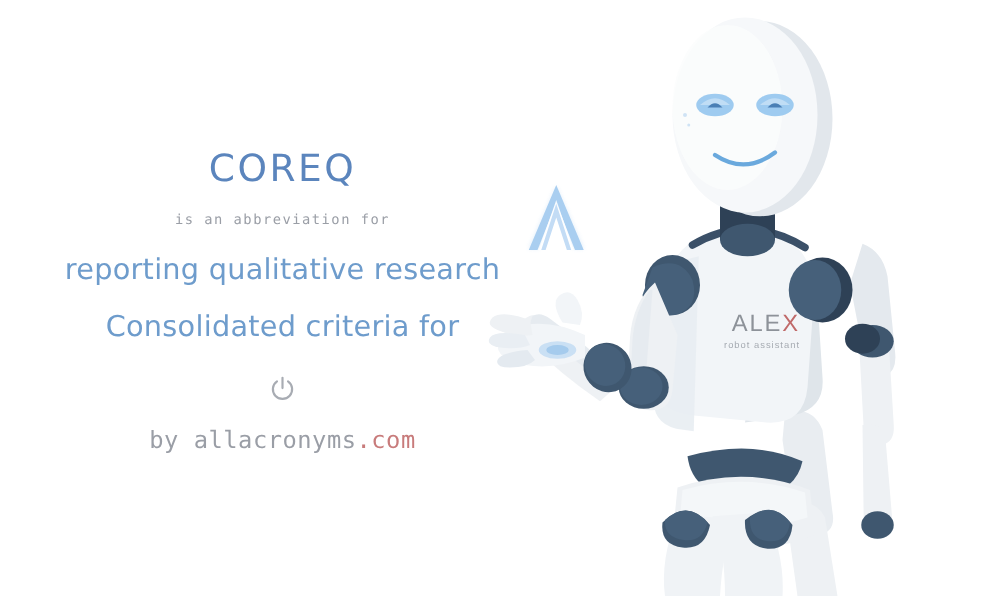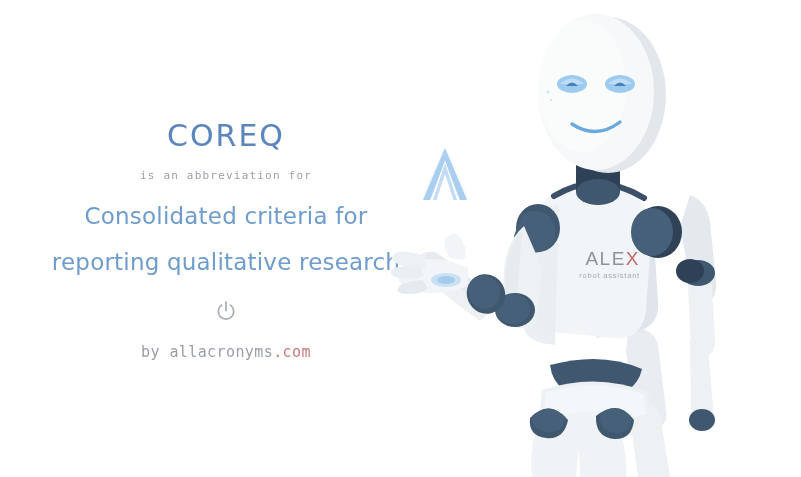--- a/index.html
+++ b/index.html
@@ -58,21 +58,21 @@
     margin: 14px 0 0 0;
   }
   .power-icon {
     margin: 22px auto 0 auto;
     width: 22px;
     height: 22px;
     display: block;
   }
   .attribution {
     font-family: "DejaVu Sans Mono", monospace;
-    font-size: 15px;
+    font-size: 19px;
     letter-spacing: 0.4px;
     color: #9a9ea6;
     margin: 20px 0 0 0;
     line-height: 20px;
   }
   .attribution .tld {
     color: #c87b7b;
   }
 
   
@@ -97,23 +97,23 @@
 <body>
 
 <div class="canvas">
 
   <div class="text-block">
 
     <div class="acronym">COREQ</div>
 
     <div class="abbrev-line">is  an  abbreviation  for</div>
 
+    <div class="expansion">reporting qualitative research</div>
+
     <div class="expansion">Consolidated criteria for</div>
-
-    <div class="expansion">reporting qualitative research</div>
 
     <svg class="power-icon" viewBox="0 0 24 24">
       <path d="M7.2 5.6 A8.4 8.4 0 1 0 16.8 5.6" fill="none" stroke="#a8acb3" stroke-width="1.9" stroke-linecap="round"></path>
       <line x1="12" y1="2.4" x2="12" y2="11.4" stroke="#a8acb3" stroke-width="1.9" stroke-linecap="round"></line>
     </svg>
 
     <div class="attribution">
       <span>by allacronyms</span><span class="tld">.com</span>
     </div>
   </div>

